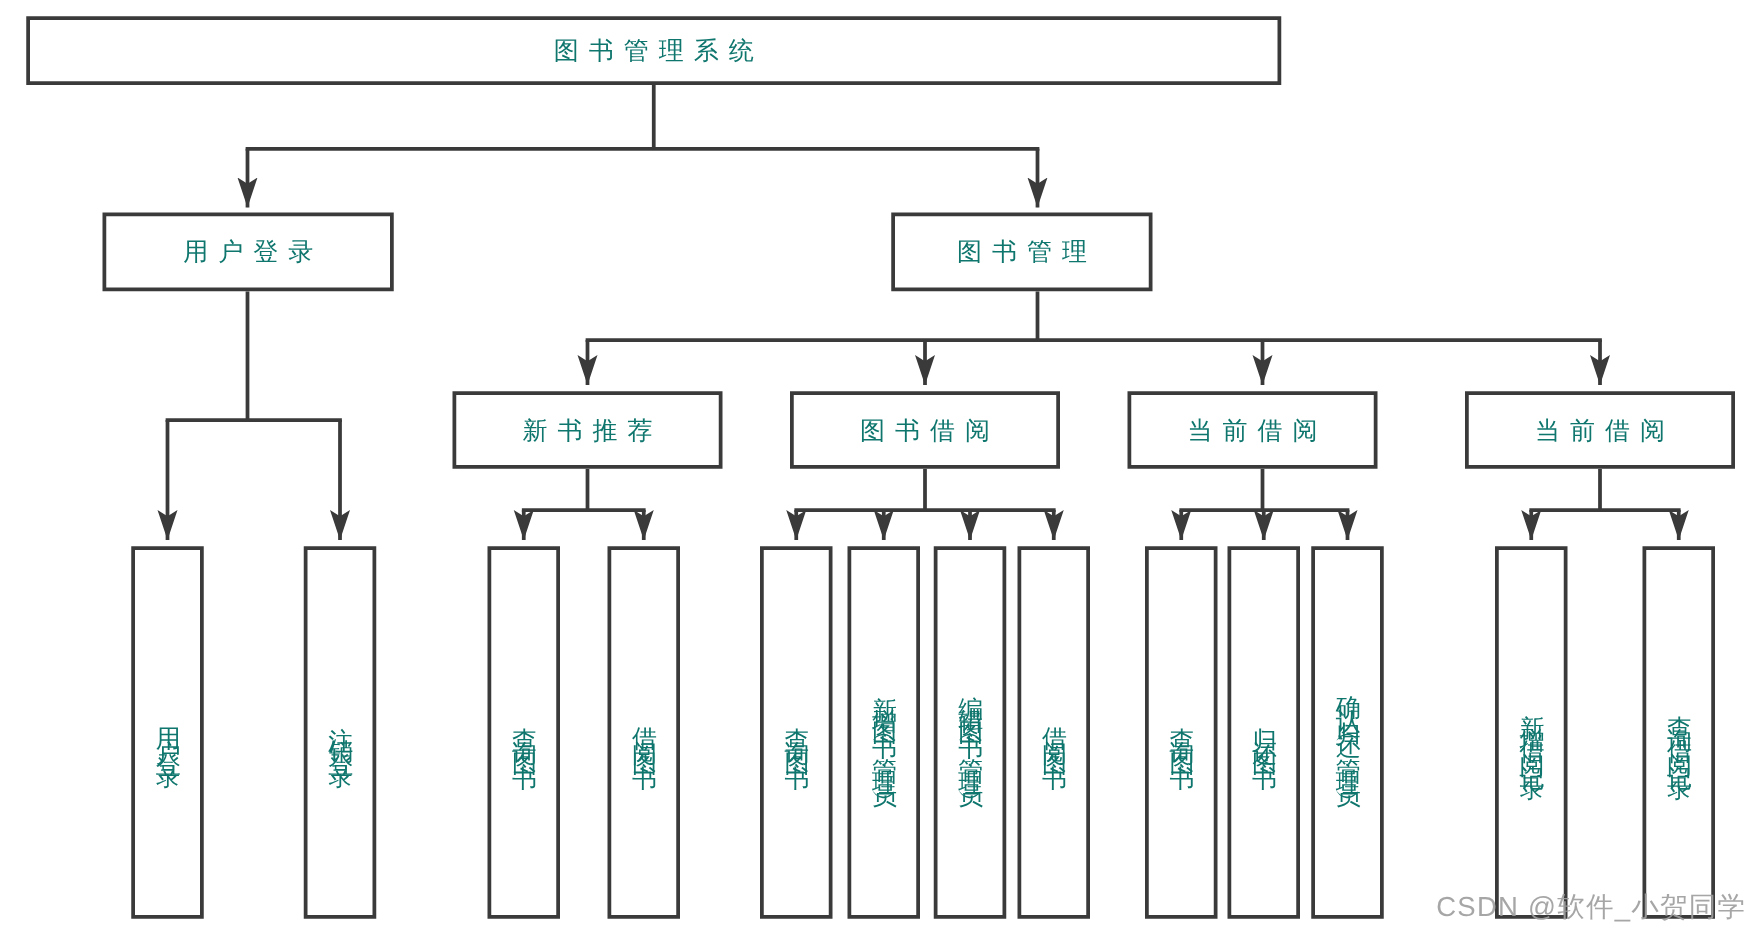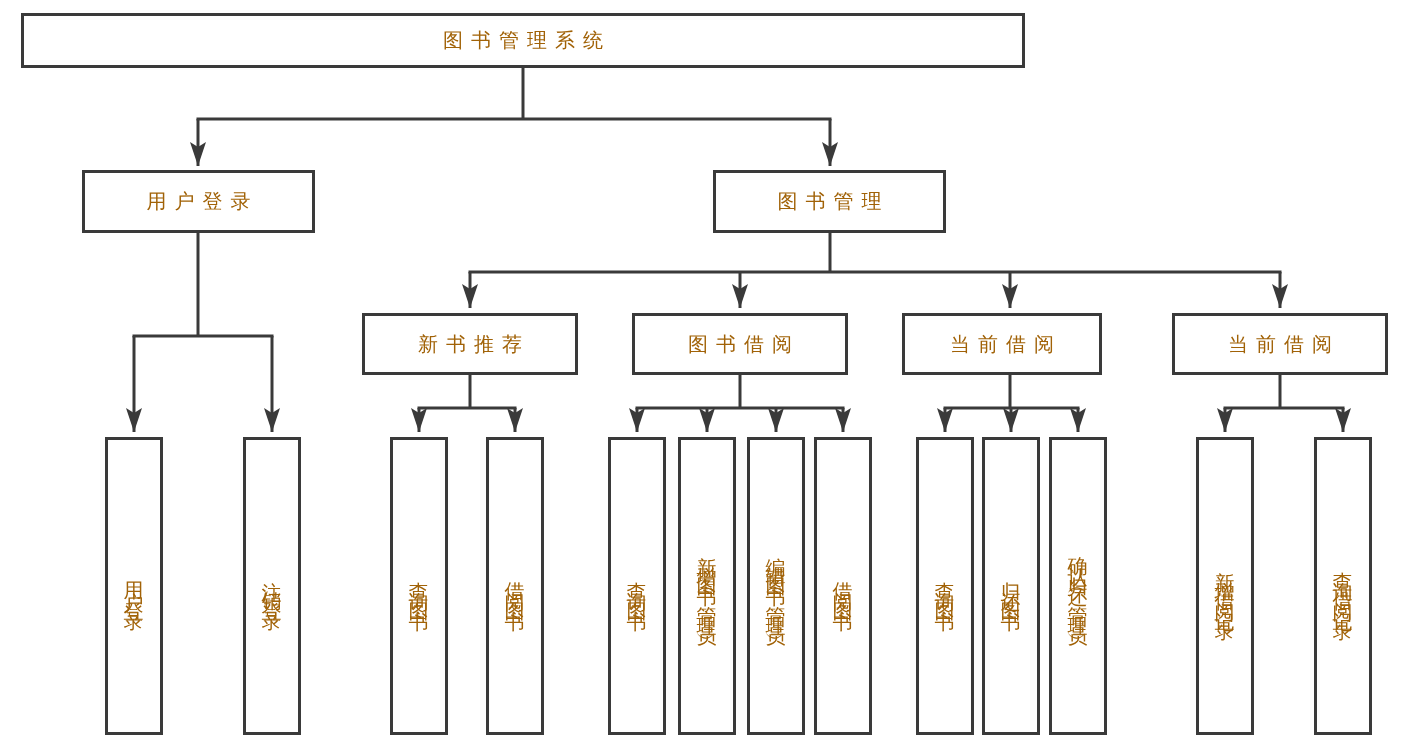--- a/index.html
+++ b/index.html
@@ -18,21 +18,21 @@
     z-index: 1;
   }
   .node {
     position: absolute;
     box-sizing: border-box;
     background: #ffffff;
     border: 3px solid #3a3a3a;
     display: flex;
     align-items: center;
     justify-content: center;
-    color: #a16207;
+    color: #0f766e;
     z-index: 2;
   }
   .h-label {
     font-size: 20px;
     letter-spacing: 8px;
     text-indent: 8px;
     white-space: nowrap;
   }
   .v-label {
     writing-mode: vertical-rl;
@@ -109,21 +109,21 @@
     </g>
   </svg>
 
   <div class="node" style="left:21px; top:13px; width:1004px; height:55px;">
     <span class="h-label">图书管理系统</span>
   </div>
 
   <div class="node" style="left:82px; top:170px; width:233px; height:63px;">
     <span class="h-label">用户登录</span>
   </div>
-  <div class="node" style="left:713px; top:170px; width:233px; height:63px;font-family:Liberation Serif, serif;">
+  <div class="node" style="left:713px; top:170px; width:209px; height:63px;font-family:Liberation Serif, serif;">
     <span class="h-label">图书管理</span>
   </div>
 
   <div class="node" style="left:632px; top:313px; width:216px; height:62px;">
     <span class="h-label">图书借阅</span>
   </div>
   <div class="node" style="left:362px; top:313px; width:216px; height:62px;">
     <span class="h-label">新书推荐</span>
   </div>
   <div class="node" style="left:902px; top:313px; width:200px; height:62px;">
@@ -170,14 +170,15 @@
     <span class="v-label">确认归还（管理员）</span>
   </div>
 
   <div class="node leaf" style="left:1196px;">
     <span class="v-label">新增借阅记录</span>
   </div>
   <div class="node leaf" style="left:1314px;">
     <span class="v-label">查询借阅记录</span>
   </div>
 
+  <div class="watermark">CSDN @软件_小贺同学</div>
 
 </div>
 
 </body></html>

